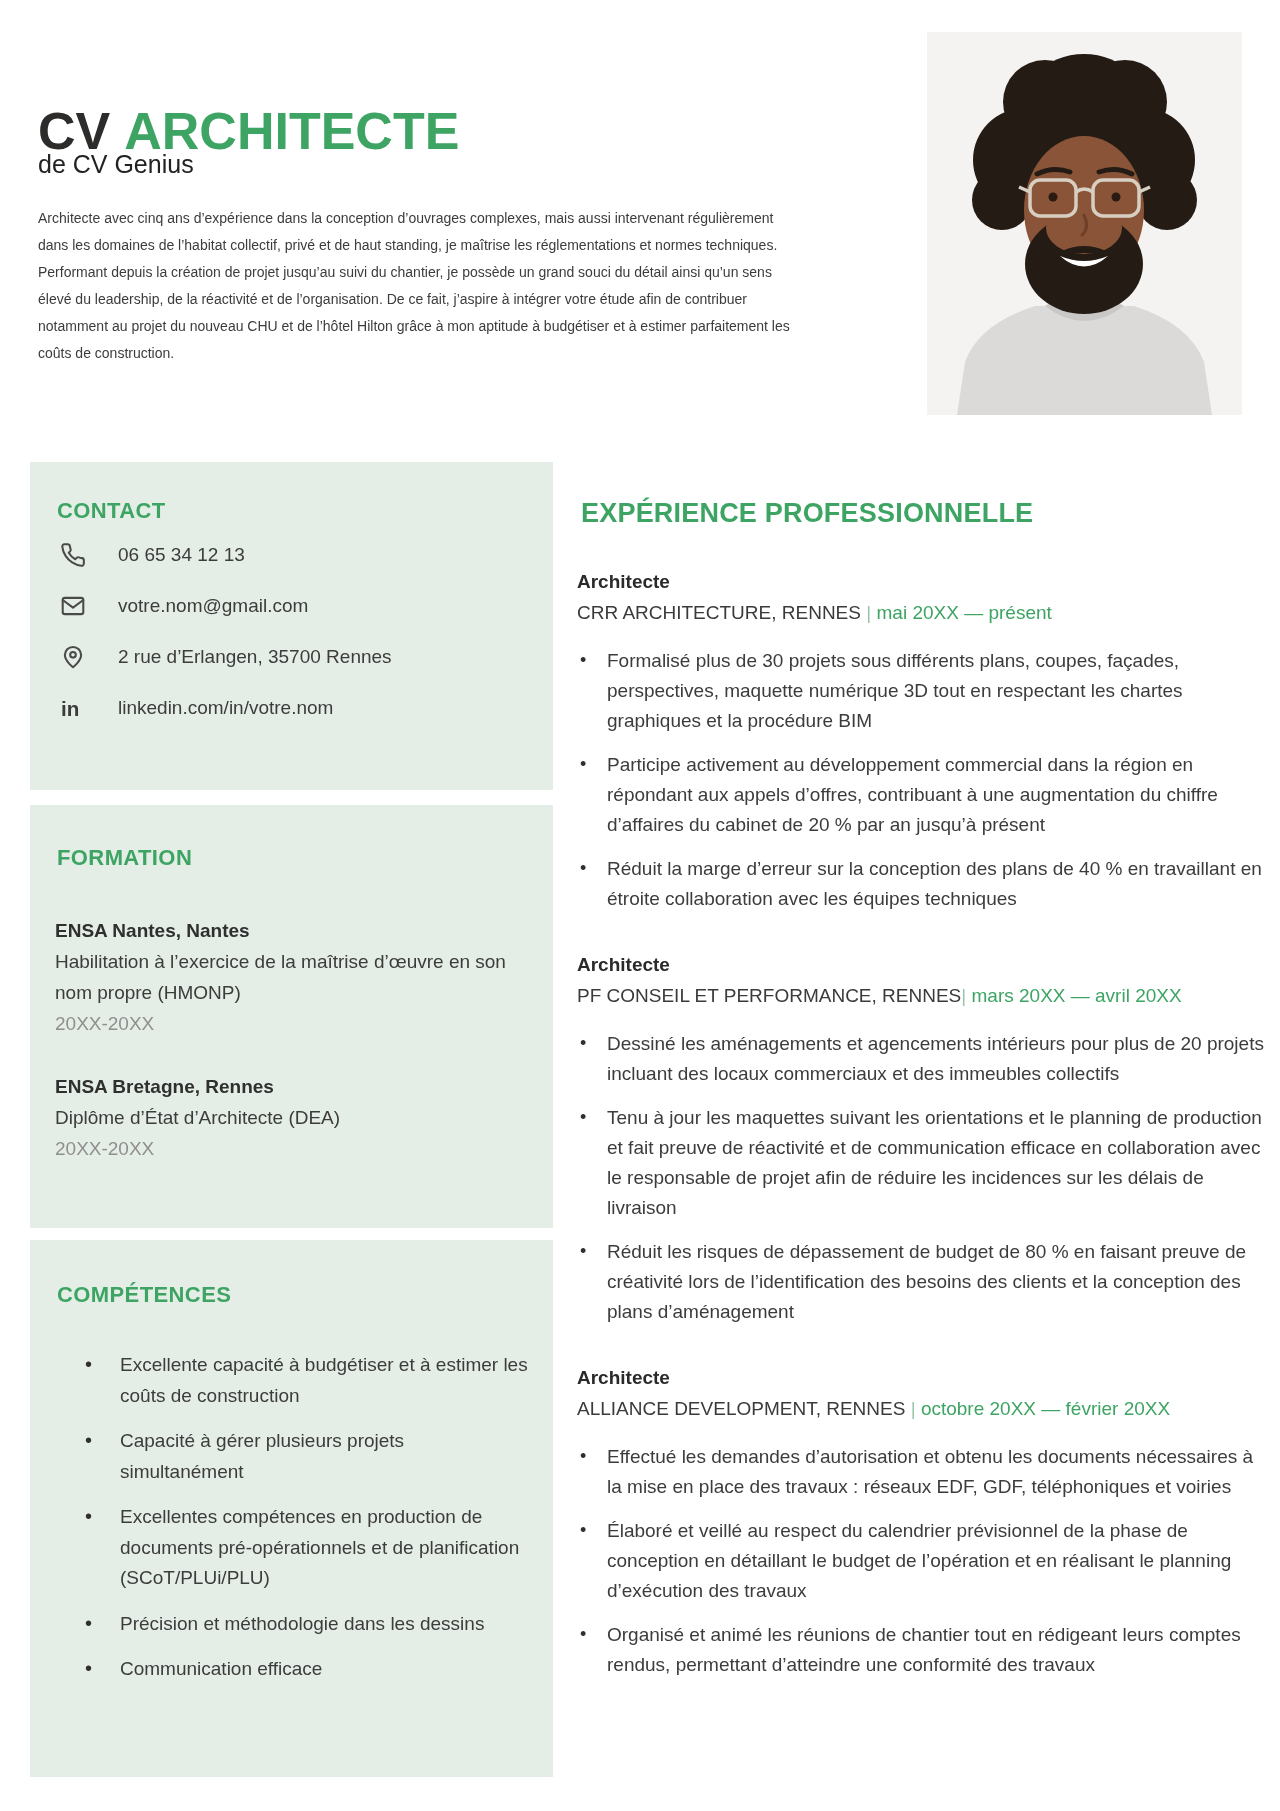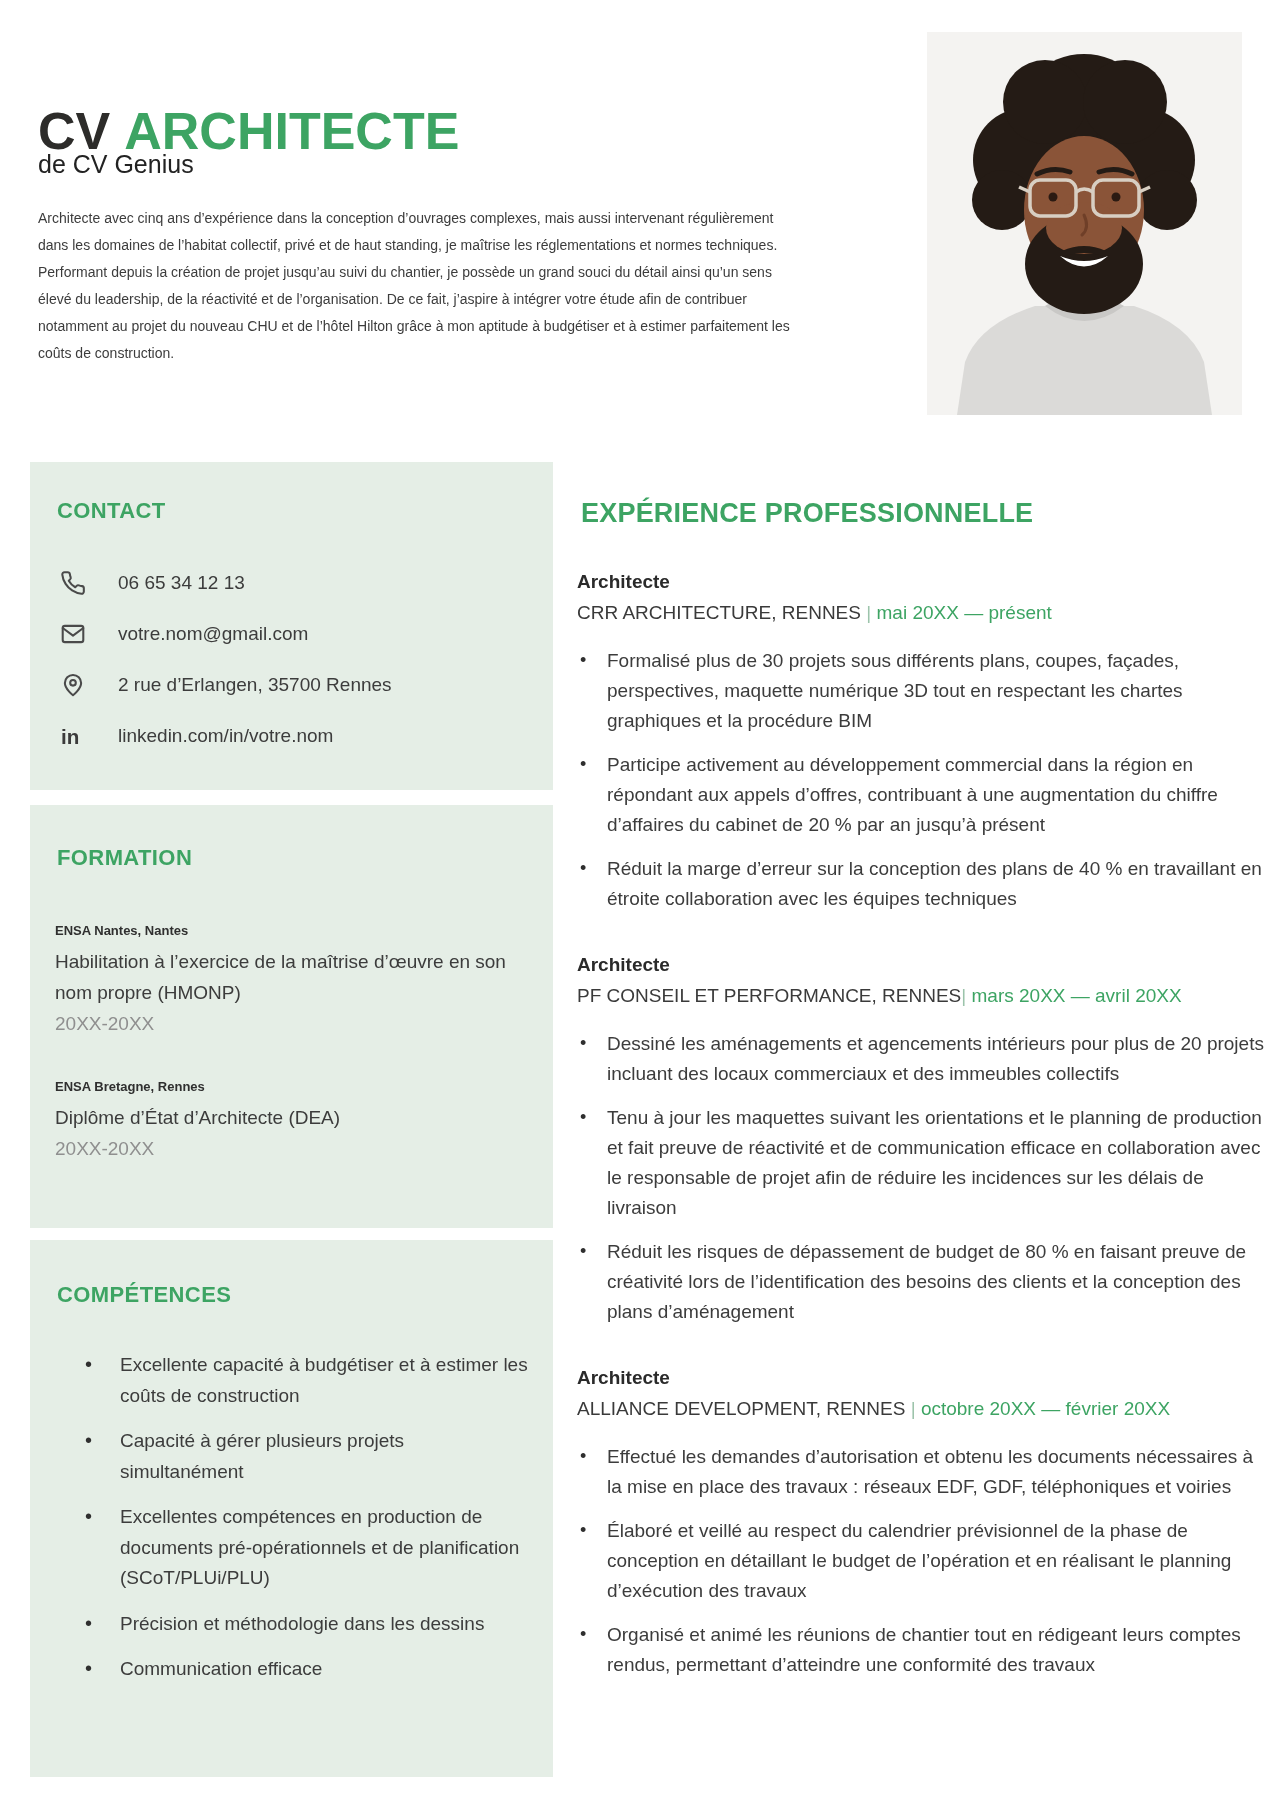--- a/index.html
+++ b/index.html
@@ -29,28 +29,28 @@
   .photo svg{display:block;width:100%;height:100%;}
 
   
   .box{position:absolute;left:30px;width:523px;background:var(--box-bg);
     padding:0 25px 0 27px;}
   .box h2{margin:0;font-size:22px;font-weight:700;color:var(--accent);letter-spacing:.4px;}
   .contact-box{top:462px;height:328px;padding-top:36px;}
   .formation-box{top:805px;height:423px;padding-top:40px;}
   .competences-box{top:1240px;height:537px;padding-top:42px;}
 
-  .contact-list{margin-top:46px;}
+  .contact-list{margin-top:18px;}
   .contact-row{display:flex;align-items:center;margin:0 0 25px 3px;}
   .contact-row .cicon{width:26px;height:26px;margin-right:32px;flex:none;}
   .contact-row .clabel{font-size:19px;color:var(--text);}
 
   .edu{margin-top:44px;margin-left:-2px;}
   .edu + .edu{margin-top:32px;}
-  .edu .school{font-size:13px;font-weight:700;line-height:31px;color:#2F2F2F;}
+  .edu .school{font-size:19px;font-weight:700;line-height:31px;color:#2F2F2F;}
   .edu .degree{font-size:19px;line-height:31px;color:var(--text);width:480px;}
   .edu .dates{font-size:19px;line-height:31px;color:var(--muted);}
 
   ul.skill-list{margin:42px 0 0;padding:0 0 0 63px;list-style:none;}
   ul.skill-list li{position:relative;font-size:19px;line-height:30.5px;
     margin-bottom:15px;color:var(--text);}
   ul.skill-list li::before{content:"\2022";position:absolute;left:-35px;top:-1px;
     color:#2F2F2F;font-size:20px;}
 
   

